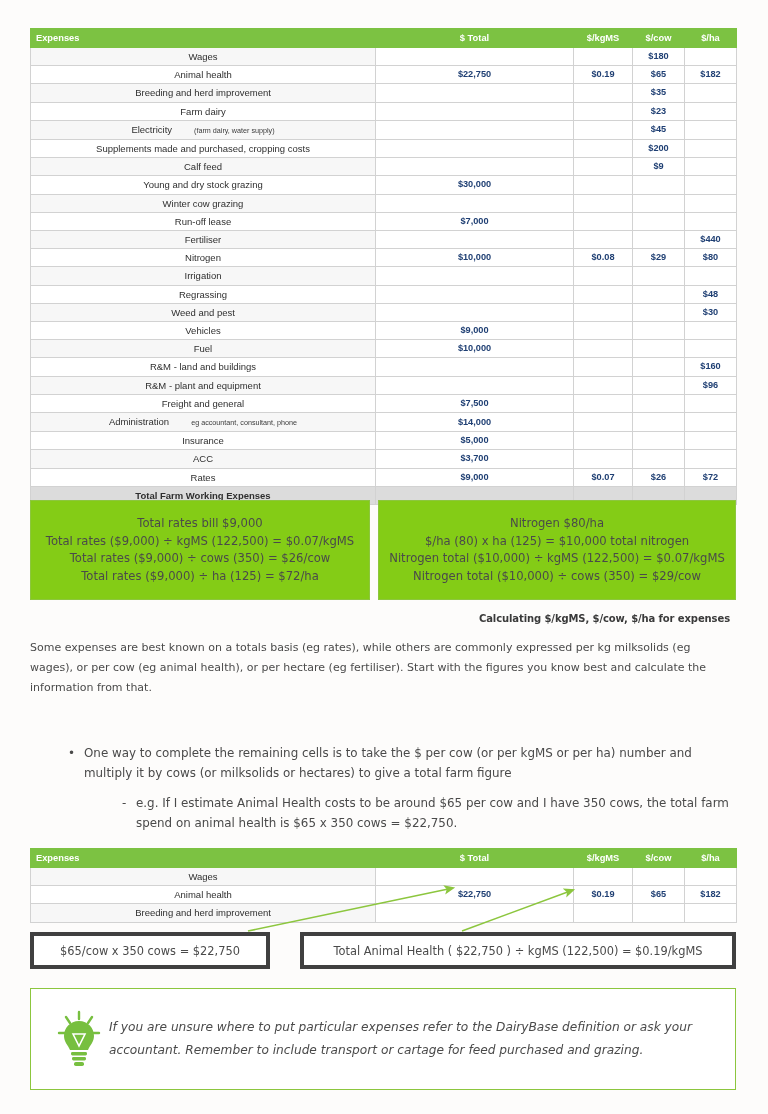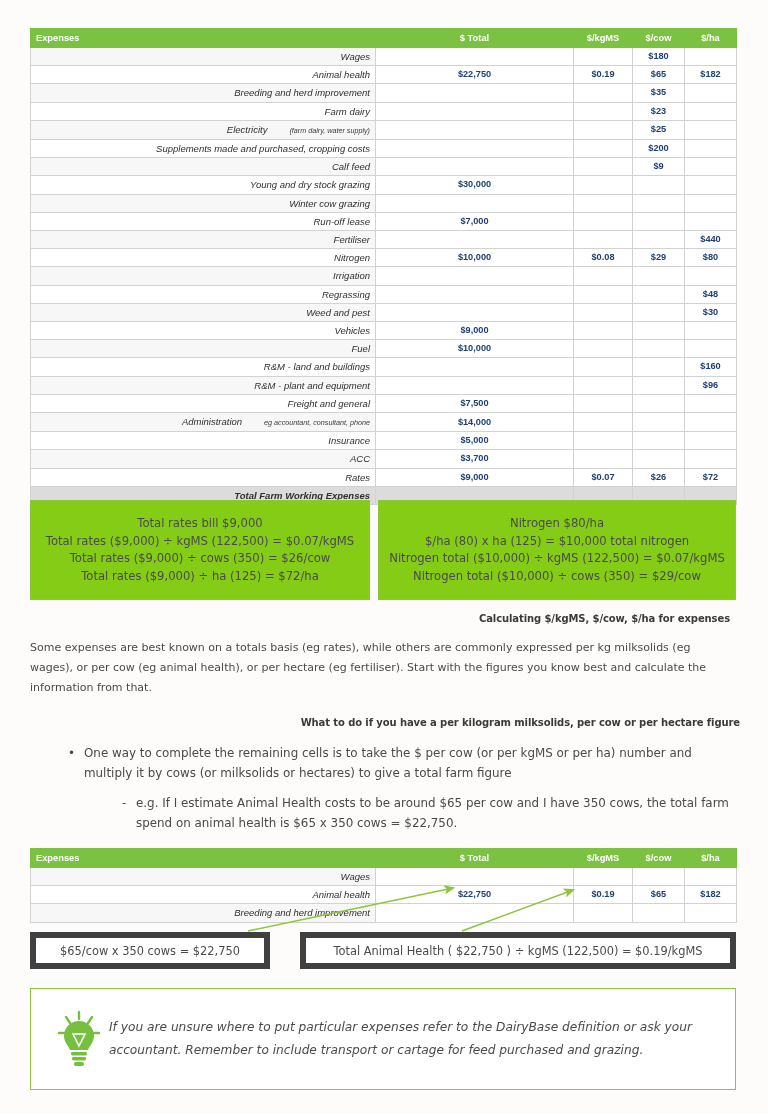--- a/index.html
+++ b/index.html
@@ -44,24 +44,23 @@
     border: 1px solid #7cc242;
     font-weight: bold;
     height: 18px;
     line-height: 18px;
     font-size: 9.3px;
   }
   .exp-table thead th.h-label { text-align: left; }
   .exp-table thead th.h-num   { text-align: center; }
 
   .exp-table td.c-label {
-    text-align: right;
+    text-align: center;
     color: #2f2f2f;
     font-size: 9.5px;
-    font-style: italic;
   }
   .exp-table td.c-num {
     text-align: center;
     color: #1f3f73;
     font-weight: bold;
     font-size: 9.2px;
   }
   .exp-table tbody tr:nth-child(odd) td.c-label { background: #f7f7f7; }
   .exp-table tbody tr:nth-child(even) td.c-label { background: #ffffff; }
   .exp-table tbody tr td.c-num { background: #ffffff; }
@@ -132,21 +131,21 @@
   }
   .bullet-l2 .bdash {
     position: absolute;
     left: -14px;
     top: 0;
   }
 
   
   .note-box {
     position: absolute;
-    border: 6px solid #404040;
+    border: 4px solid #404040;
     background: #ffffff;
     box-sizing: border-box;
     display: flex;
     align-items: center;
     justify-content: center;
     font-size: 11.4px;
     color: #4a4a4a;
     font-family: "DejaVu Sans", sans-serif;
     white-space: nowrap;
   }
@@ -233,21 +232,21 @@
           <td class="c-label">Farm dairy</td>
           <td class="c-num"></td>
           <td class="c-num"></td>
           <td class="c-num">$23</td>
           <td class="c-num"></td>
         </tr>
         <tr>
           <td class="c-label">Electricity<span class="sub"> (farm dairy, water supply)</span></td>
           <td class="c-num"></td>
           <td class="c-num"></td>
-          <td class="c-num">$25</td>
+          <td class="c-num">$45</td>
           <td class="c-num"></td>
         </tr>
         <tr>
           <td class="c-label">Supplements made and purchased, cropping costs</td>
           <td class="c-num"></td>
           <td class="c-num"></td>
           <td class="c-num">$200</td>
           <td class="c-num"></td>
         </tr>
         <tr>
@@ -397,21 +396,20 @@
       <div class="ln">Nitrogen $80/ha</div>
       <div class="ln">$/ha (80) x ha (125) = $10,000 total nitrogen</div>
       <div class="ln">Nitrogen total ($10,000) ÷ kgMS (122,500) = $0.07/kgMS</div>
       <div class="ln">Nitrogen total ($10,000) ÷ cows (350)  = $29/cow</div>
     </div>
 
   <div class="h-sub" style="left:30px; top:613px; width:700px;">Calculating $/kgMS, $/cow, $/ha for expenses</div>
 
   <div class="para" style="left:30px; top:638px; width:704px;">Some expenses are best known on a totals basis (eg rates), while others are commonly expressed per kg milksolids (eg wages), or per cow (eg animal health), or per hectare (eg fertiliser). Start with the figures you know best and calculate the information from that.</div>
 
-  <div class="h-sub" style="left:30px; top:717px; width:710px;">What to do if you have a per kilogram milksolids, per cow or per hectare figure</div>
 
   <div class="bullet-l1" style="left:84px; top:743px; width:650px;">
     <span class="bdot">•</span>
     <span>One way to complete the remaining cells is to take the $ per cow (or per kgMS or per ha) number and multiply it by cows (or milksolids or hectares) to give a total farm figure</span>
   </div>
 
   <div class="bullet-l2" style="left:136px; top:793px; width:600px;">
     <span class="bdash">-</span>
     <span>e.g. If I estimate Animal Health costs to be around $65 per cow and I have 350 cows, the total farm spend on animal health is $65 x 350 cows = $22,750.</span>
   </div>

